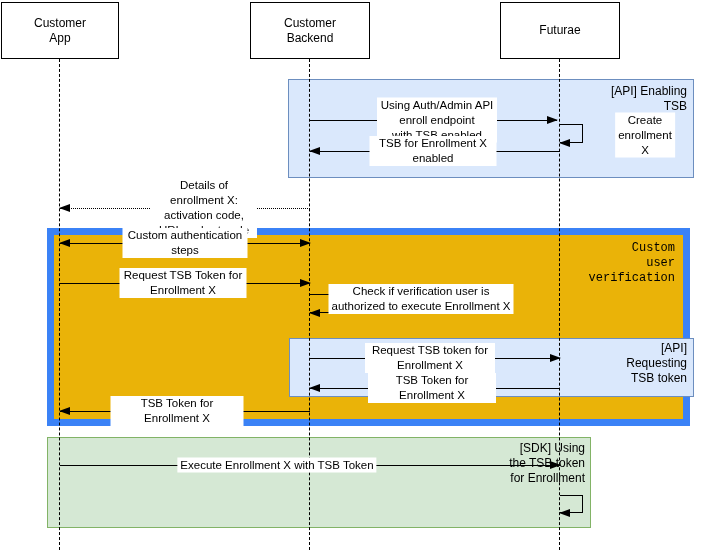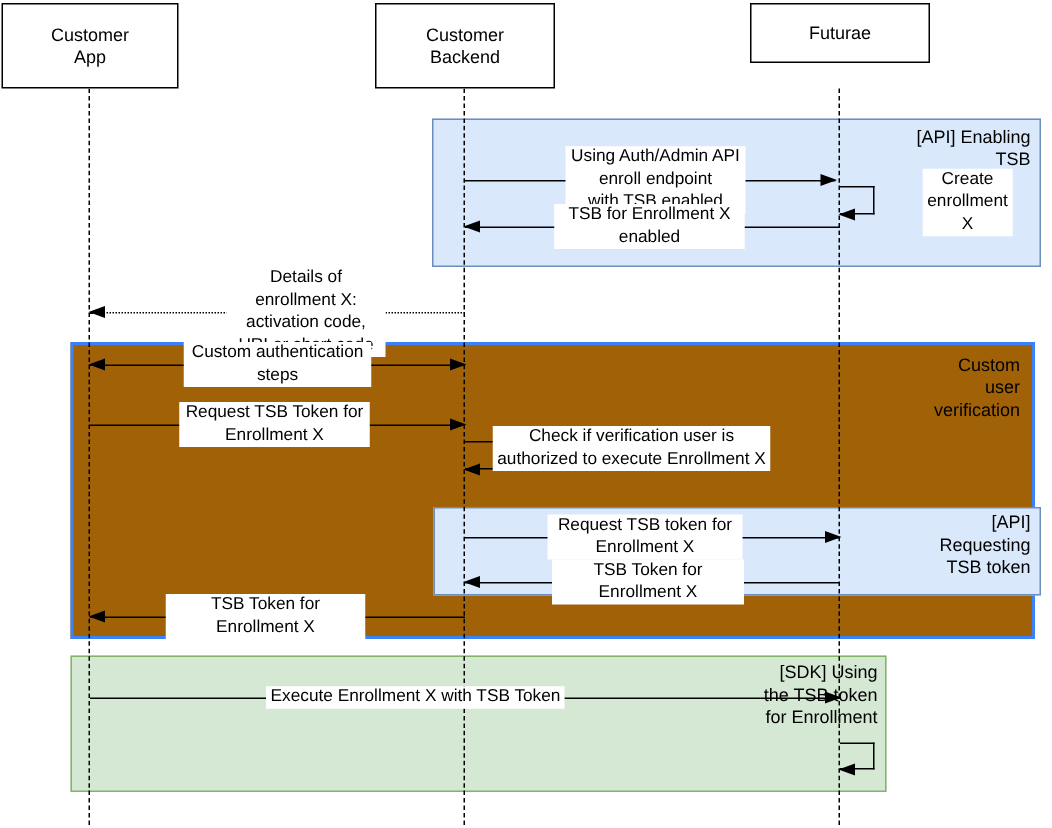--- a/index.html
+++ b/index.html
@@ -9,21 +9,21 @@
     overflow:hidden;
   }
   .actor {
     position:absolute; box-sizing:border-box; border:1px solid #000; background:#fff;
     display:flex; align-items:center; justify-content:center; text-align:center;
     white-space:pre-line; line-height:15px; z-index:2;
   }
   .lifeline { position:absolute; width:0; border-left:1px dashed #000; z-index:1; }
   .frame { position:absolute; box-sizing:border-box; z-index:0; }
   .frame.blue  { background:#dae8fc; border:1px solid #6c8ebf; }
-  .frame.gray  { background:#a16207; border:2px solid #3b82f6; }
+  .frame.gray  { background:#eab308; border:7px solid #3b82f6;font-family:Liberation Mono, monospace; }
   .frame.green { background:#d5e8d4; border:1px solid #82b366; }
   .ftitle {
     position:absolute; text-align:right; white-space:pre-line; line-height:15px;
   }
   .msg { position:absolute; height:0; z-index:2; }
   .line { position:absolute; left:0; right:0; top:0; border-top:1px solid #000; }
   .line.dotted { border-top-style:dotted; }
   .head {
     position:absolute; width:0; height:0; top:-4px;
     border-top:4.5px solid transparent; border-bottom:4.5px solid transparent;
@@ -78,21 +78,21 @@
   <div class="lifeline" style="left:559px; top:59px; height:491px;"></div>
 
   <div class="actor" style="left:1px; top:2px; width:118px; height:57px;">
     <span>Customer
 App</span>
   </div>
   <div class="actor" style="left:250px; top:2px; width:120px; height:57px;">
     <span>Customer
 Backend</span>
   </div>
-  <div class="actor" style="left:500px; top:2px; width:120px; height:40px;">
+  <div class="actor" style="left:500px; top:2px; width:120px; height:57px;">
     <span>Futurae</span>
   </div>
 
   <div class="msg" style="left:310px; top:120px; width:247px;">
     <div class="line"></div>
     <div class="head r"></div>
     <div class="lbl" style="left:127px; top:0;">Using Auth/Admin API enroll endpoint
 with TSB enabled</div>
   </div>
 

